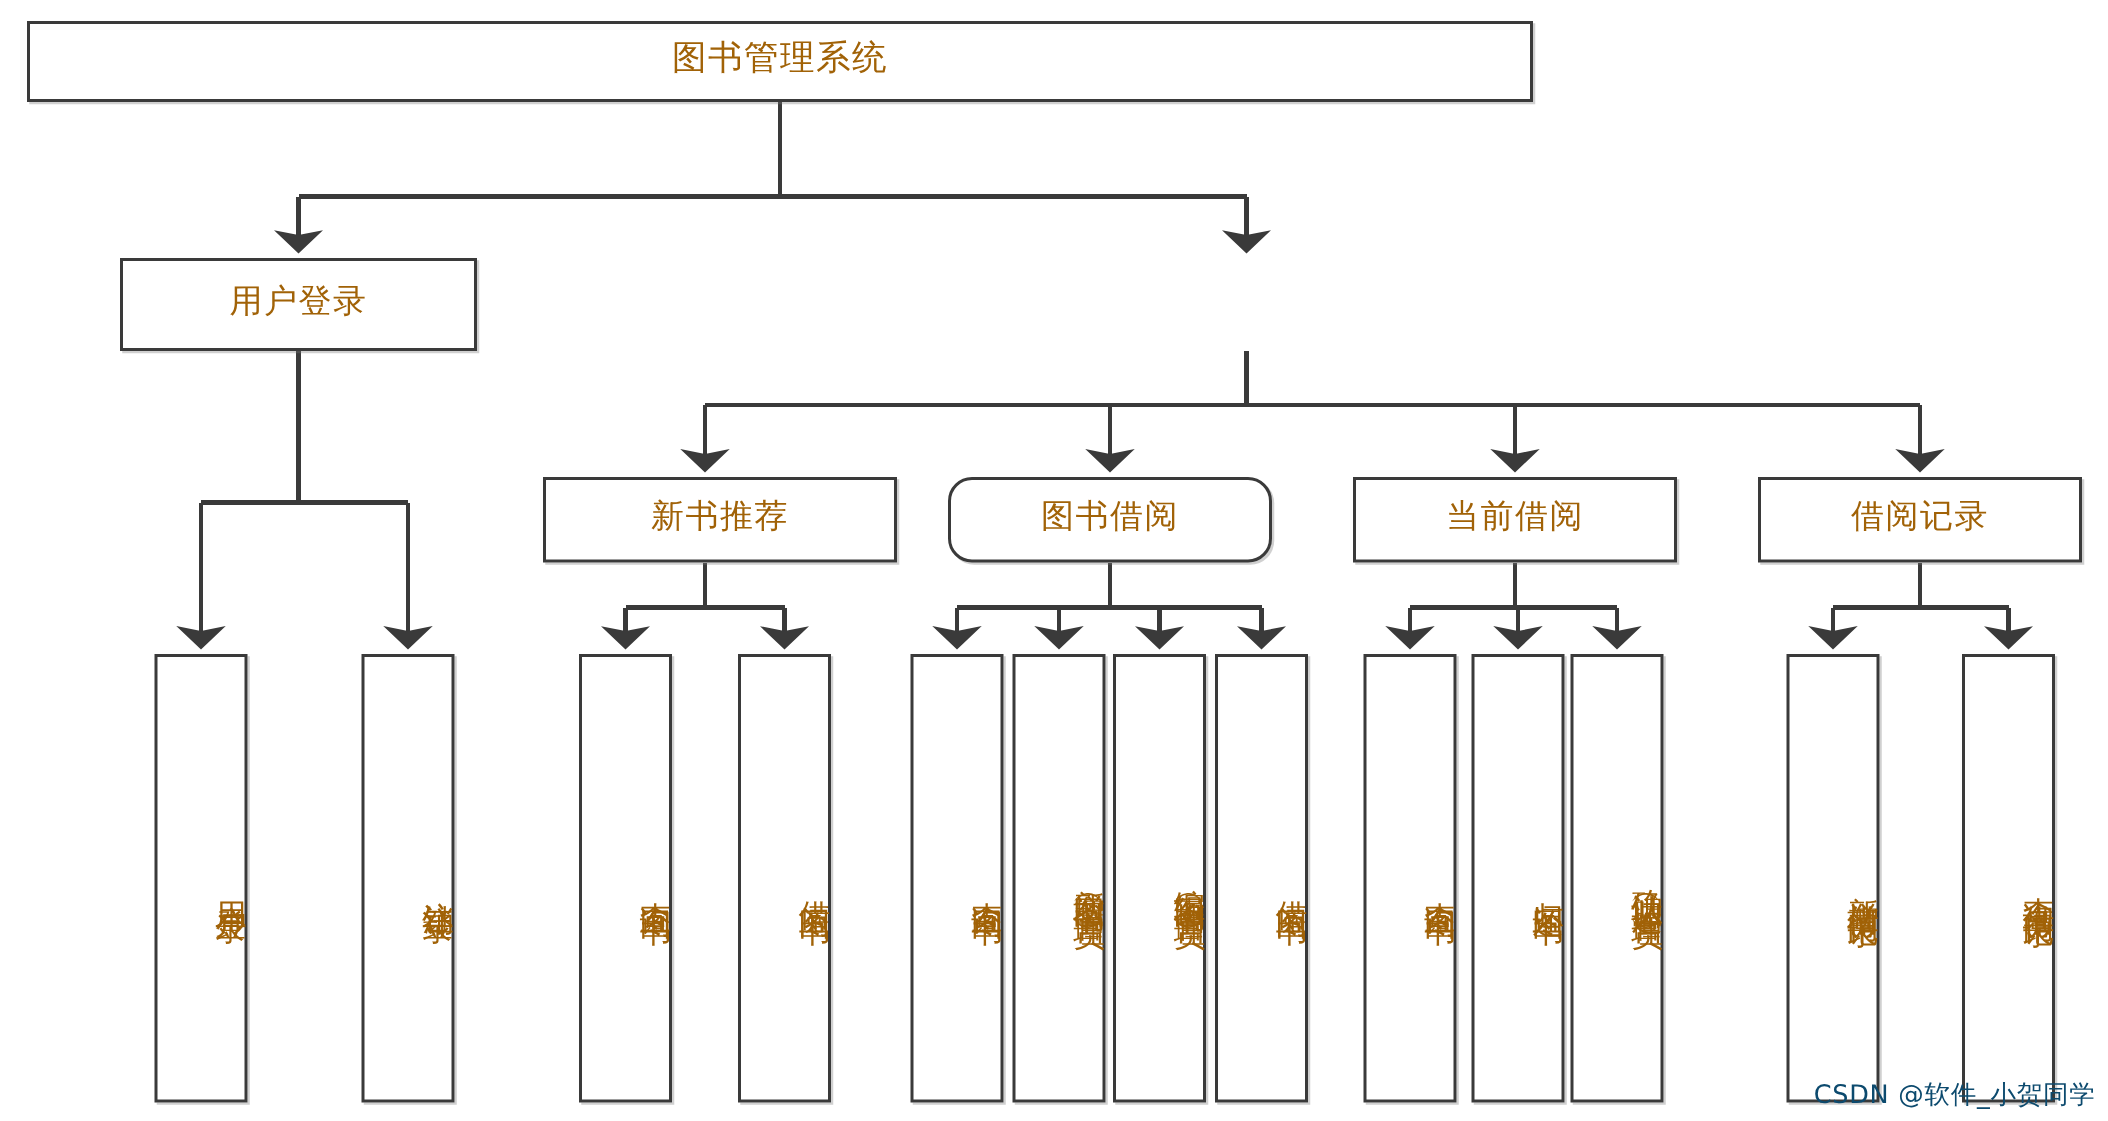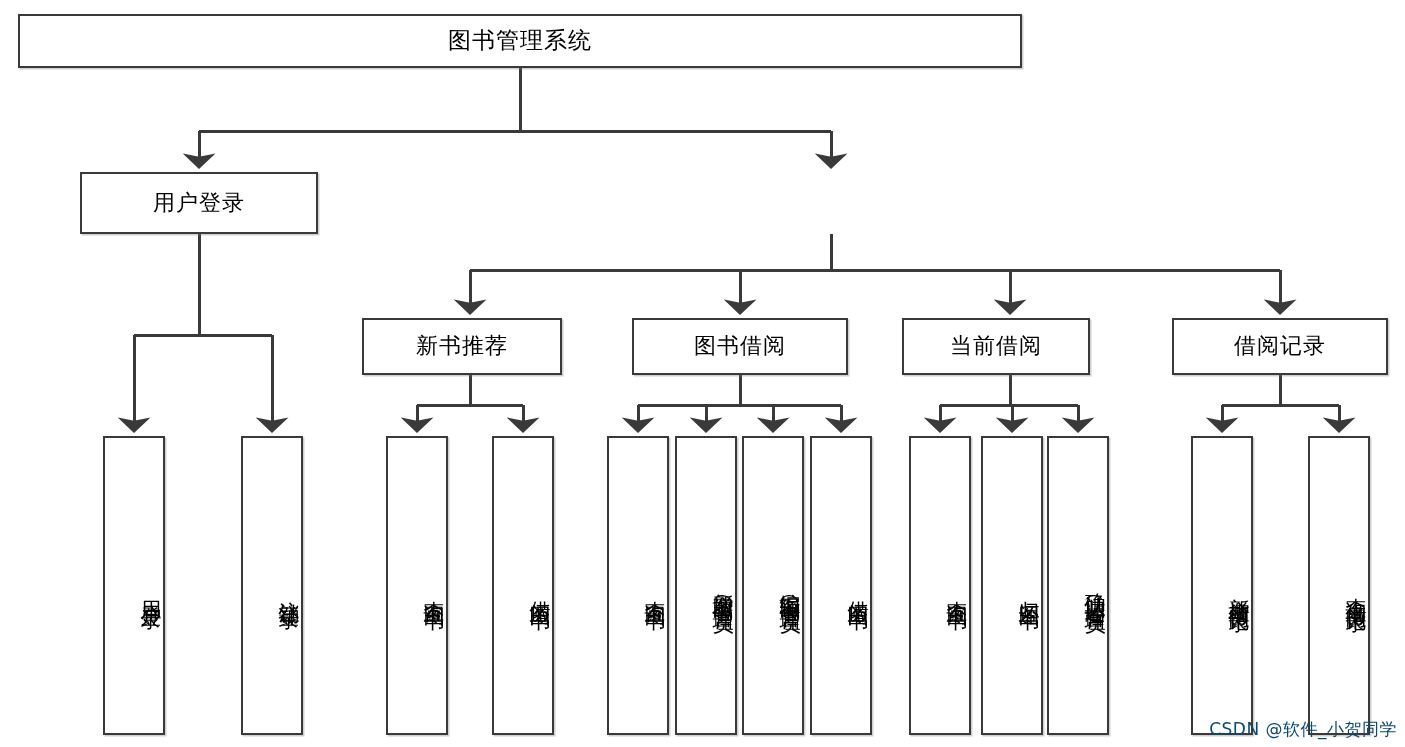--- a/index.html
+++ b/index.html
@@ -26,22 +26,23 @@
     pointer-events: none;
   }
   .node {
     position: absolute;
     box-sizing: border-box;
     background: #ffffff;
     border: 2.5px solid #3a3a3a;
     display: flex;
     align-items: center;
     justify-content: center;
-    color: #000000;
+    color: #a16207;
     box-shadow: 1.5px 1.5px 0 rgba(120,120,120,0.35);
+    font-family: Liberation Mono, monospace;
   }
   .node.horiz {
     font-size: 22px;
     letter-spacing: 1px;
     line-height: 1.2;
     text-align: center;
   }
   .node.vert {
     writing-mode: vertical-rl;
     text-orientation: upright;
@@ -119,25 +120,25 @@
       <path d="M1222,405 L1222,424" marker-end="url(#arrow)"></path>
       <path d="M1339,405 L1339,424" marker-end="url(#arrow)"></path>
     </g>
   </svg>
 
   <div class="node horiz root" style="left:18px; top:14px; width:1004px; height:54px;">图书管理系统</div>
 
   <div class="node horiz" style="left:80px; top:172px; width:238px; height:62px;">用户登录</div>
 
 
-  <div class="node horiz" style="left:362px; top:318px; width:200px; height:57px;">新书推荐</div>
+  <div class="node horiz" style="left:362px; top:318px; width:236px; height:57px;">新书推荐</div>
 
-  <div class="node horiz" style="left:632px; top:318px; width:216px; height:57px;">图书借阅</div>
+  <div class="node horiz" style="left:632px; top:318px; width:216px; height:57px;border-radius:16px;">图书借阅</div>
 
-  <div class="node horiz" style="left:902px; top:318px; width:188px; height:57px;text-align:right;">当前借阅</div>
+  <div class="node horiz" style="left:902px; top:318px; width:216px; height:57px;text-align:right;">当前借阅</div>
 
   <div class="node horiz" style="left:1172px; top:318px; width:216px; height:57px;">借阅记录</div>
 
   <div class="node vert" style="left:103px; top:436px; width:62px; height:299px;">用户登录</div>
 
   <div class="node vert" style="left:241px; top:436px; width:62px; height:299px;">注销登录</div>
 
   <div class="node vert" style="left:386px; top:436px; width:62px; height:299px;">查询图书</div>
 
   <div class="node vert" style="left:492px; top:436px; width:62px; height:299px;">借阅图书</div>

